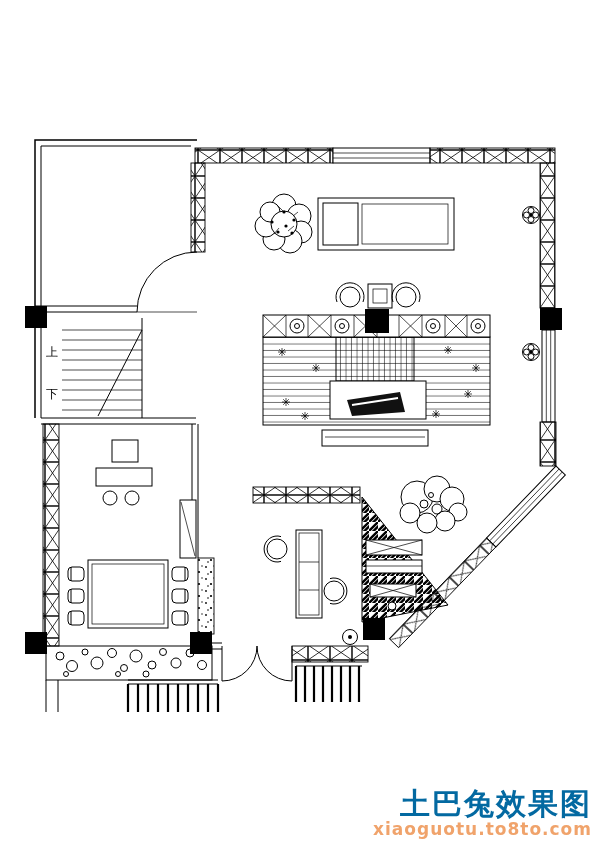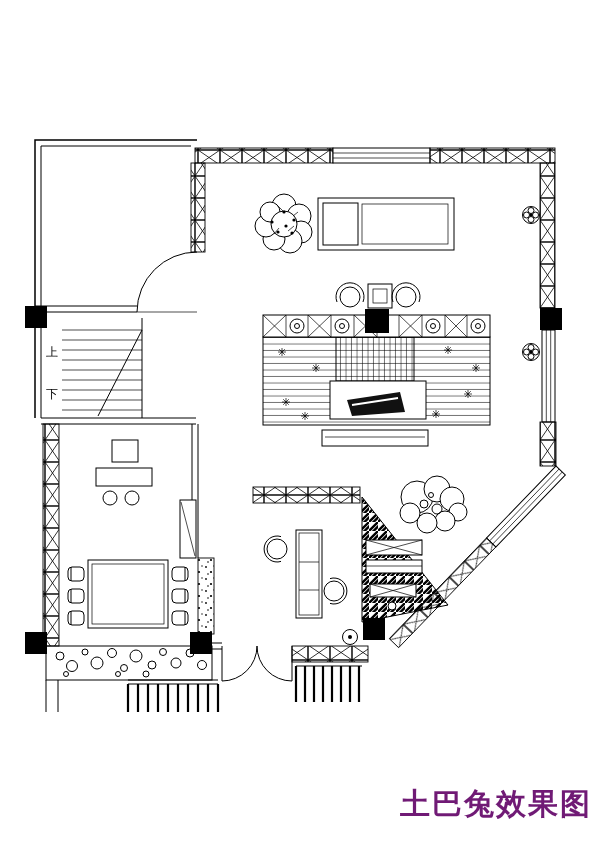--- a/index.html
+++ b/index.html
@@ -299,14 +299,15 @@
         <circle cx="458" cy="512" r="9" class="fw"></circle>
     <circle cx="445" cy="521" r="10" class="fw"></circle>
         <circle cx="427" cy="523" r="10" class="fw"></circle>
     <circle cx="410" cy="513" r="10" class="fw"></circle>
     <circle cx="424" cy="504" r="4" class="ln"></circle>
         <circle cx="437" cy="509" r="5" class="ln"></circle>
     <circle cx="431" cy="495" r="2.5" class="ln"></circle>
   </g>
 </svg>
 
-<div class="wm wm-title" style="color: #701a75; text-align: right;">土巴兔效果图</div>
+<div class="wm wm-title" style="color: #0369a1; text-align: right;">土巴兔效果图</div>
+<div class="wm wm-url" style="color: rgb(240, 163, 107);">xiaoguotu.to8to.com</div>
 </div>
 
 </body></html>

